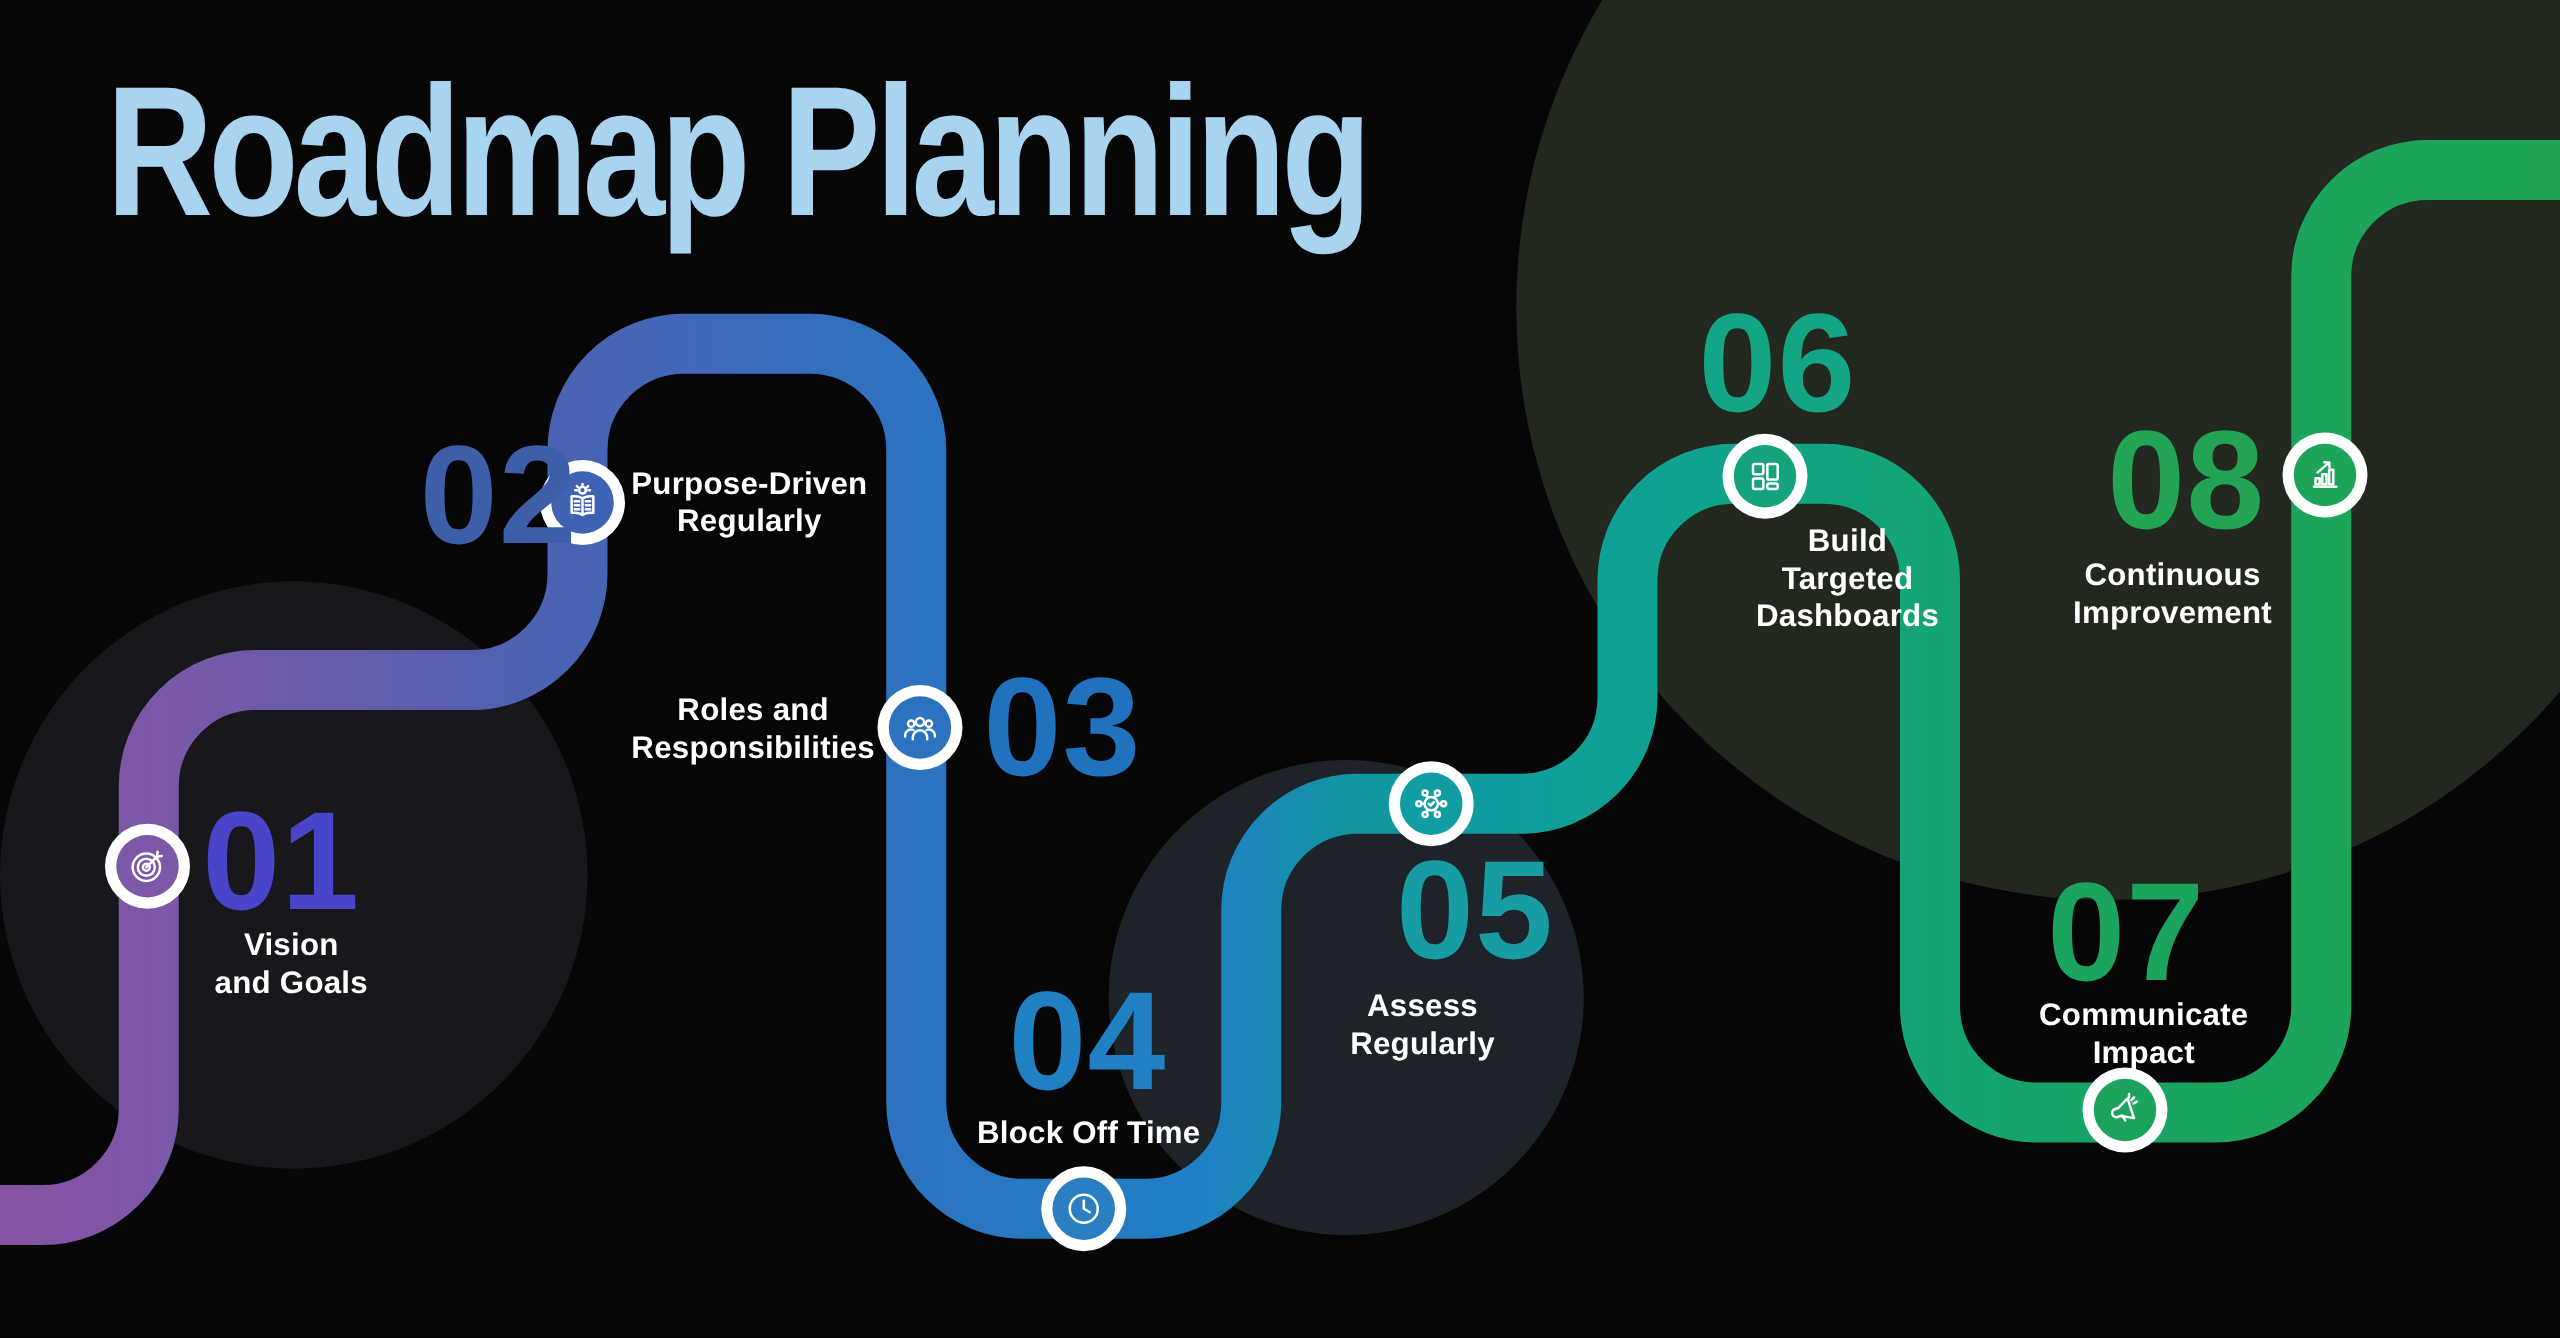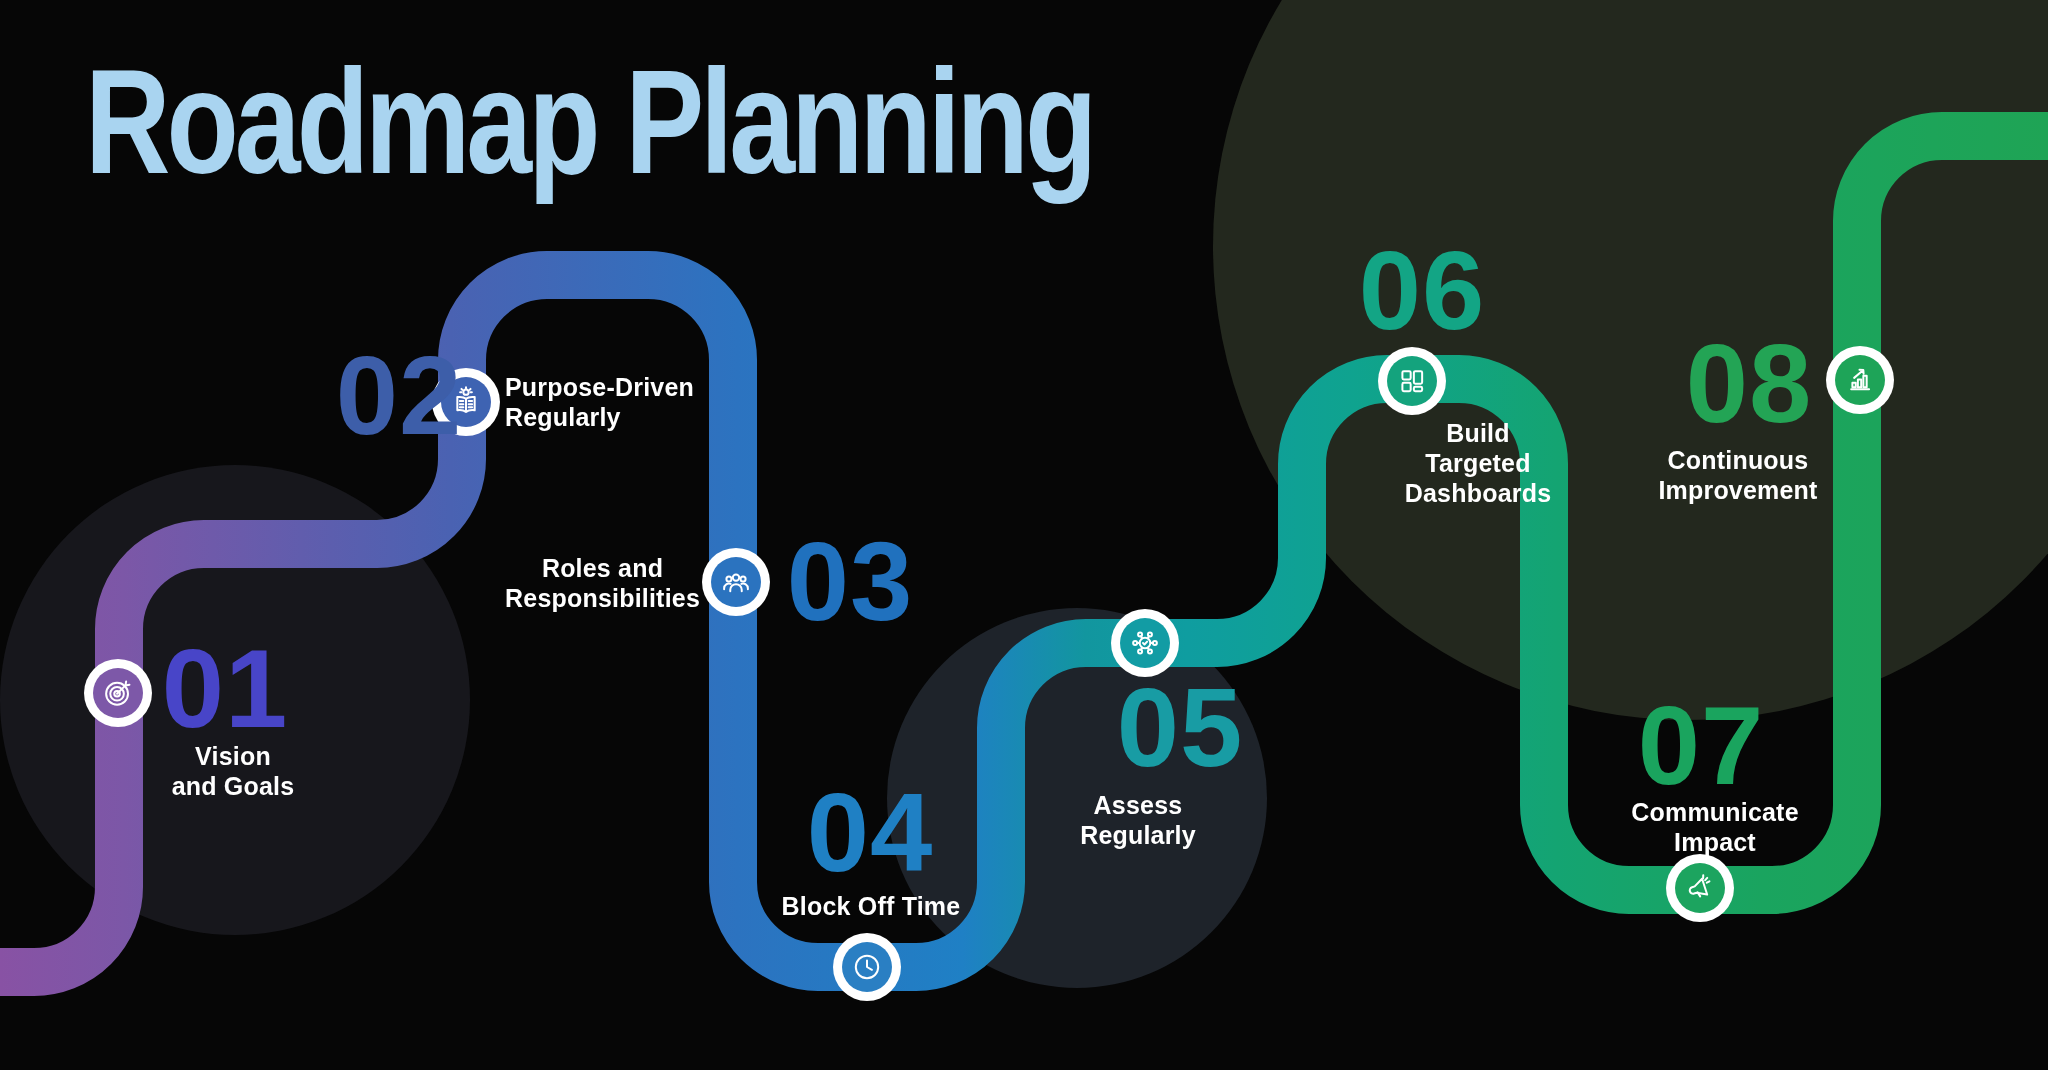--- a/index.html
+++ b/index.html
@@ -107,21 +107,21 @@
       <div class="badge-disc">
         <svg viewBox="0 0 24 24">
           <path d="M12 9.6 C10.6 8.4 8 8 5.5 8.3 V18.2 C8 17.9 10.6 18.3 12 19.5 C13.4 18.3 16 17.9 18.5 18.2 V8.3 C16 8 13.4 8.4 12 9.6 L12 19.5"></path>
           <path d="M7.4 11.2 l2.6 0 M7.4 13.6 l2.6 0 M7.4 16 l2.6 0 M14 11.2 l2.6 0 M14 13.6 l2.6 0 M14 16 l2.6 0"></path>
           <circle cx="12" cy="4.6" r="2"></circle>
           <path d="M12 0.9 V1.8 M8.6 2.2 l0.7 0.7 M15.4 2.2 l-0.7 0.7 M7.6 4.6 h0.9 M15.5 4.6 h0.9"></path>
         </svg>
       </div>
     </div>
     <div class="num" style="left:357px;top:340px;margin-left:42px;">02</div>
-    <div class="lbl left" style="left:505px;top:372px;">
+    <div class="lbl left" style="left:505px;top:372px;text-align:center;">
       <span>Purpose-Driven</span>
       <span>Regularly</span>
     </div>
   </div>
 
   <div class="step" style="--num-color: #2071BE; --badge-color: #2B73BF;">
     <div class="badge" style="left:736px;top:582px;">
       <div class="badge-disc">
         <svg viewBox="0 0 24 24">
           <circle cx="12" cy="8.7" r="2.4"></circle>

